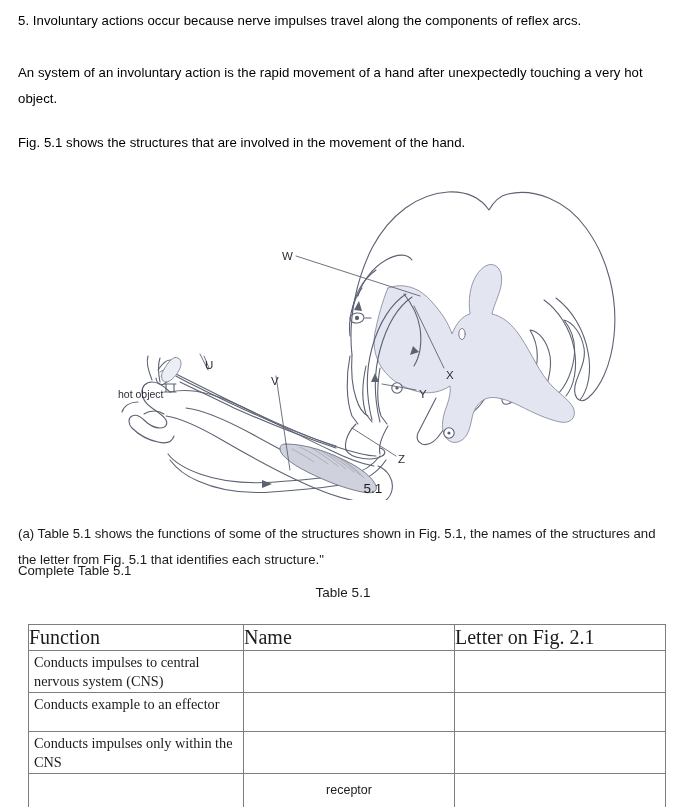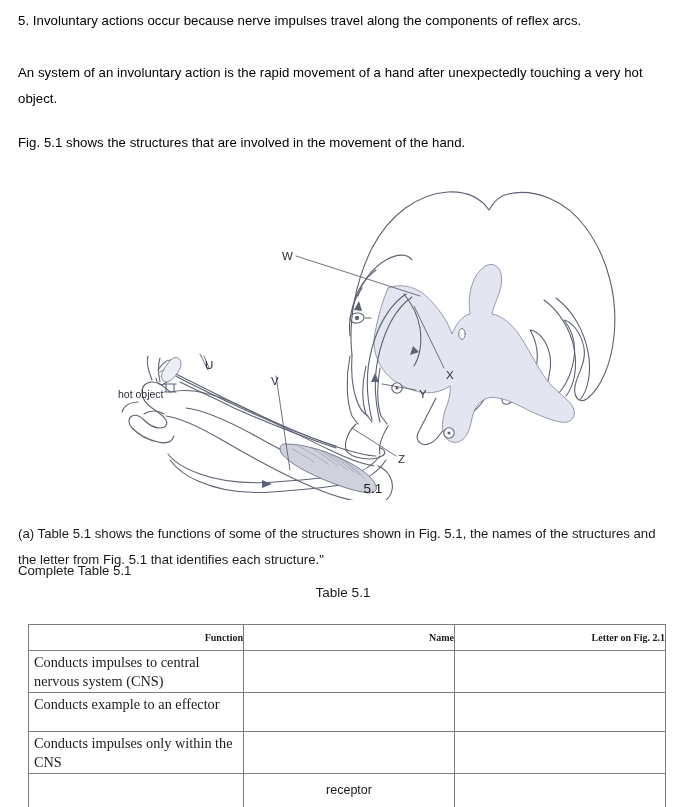--- a/index.html
+++ b/index.html
@@ -94,23 +94,23 @@
   table.t51 col.c-name { width: 211px; }
   table.t51 col.c-lett { width: 211px; }
 
   table.t51 th, table.t51 td {
     border: 1px solid #7d7d7d;
     vertical-align: top;
     padding: 0;
   }
   table.t51 th {
     height: 25px;
-    font-weight: bold;
-    font-size: 10px;
-    text-align: right;
+    font-weight: normal;
+    font-size: 20px;
+    text-align: left;
     line-height: 25px;
   }
   table.t51 td.fn {
     font-size: 14.3px;
     line-height: 18.5px;
     padding: 2px 0 2px 5px;
     height: 34px;
     margin-left: 20px;
   }
   table.t51 td.blank { height: 34px; }

